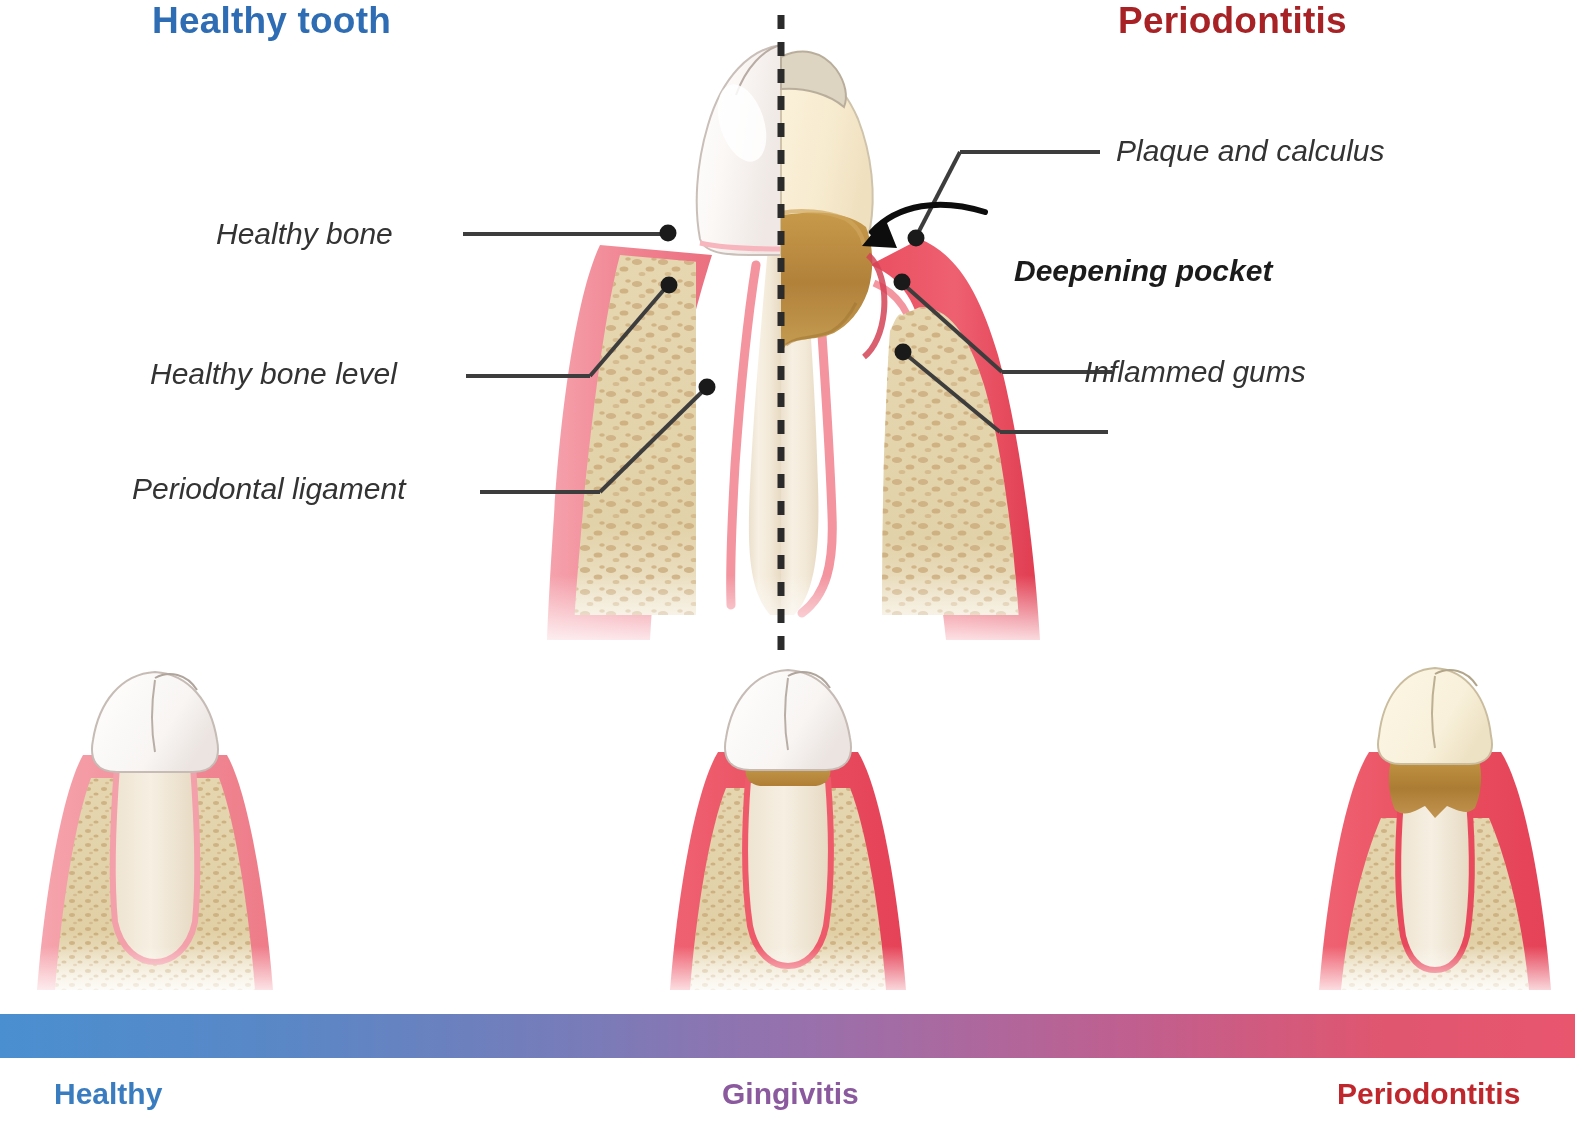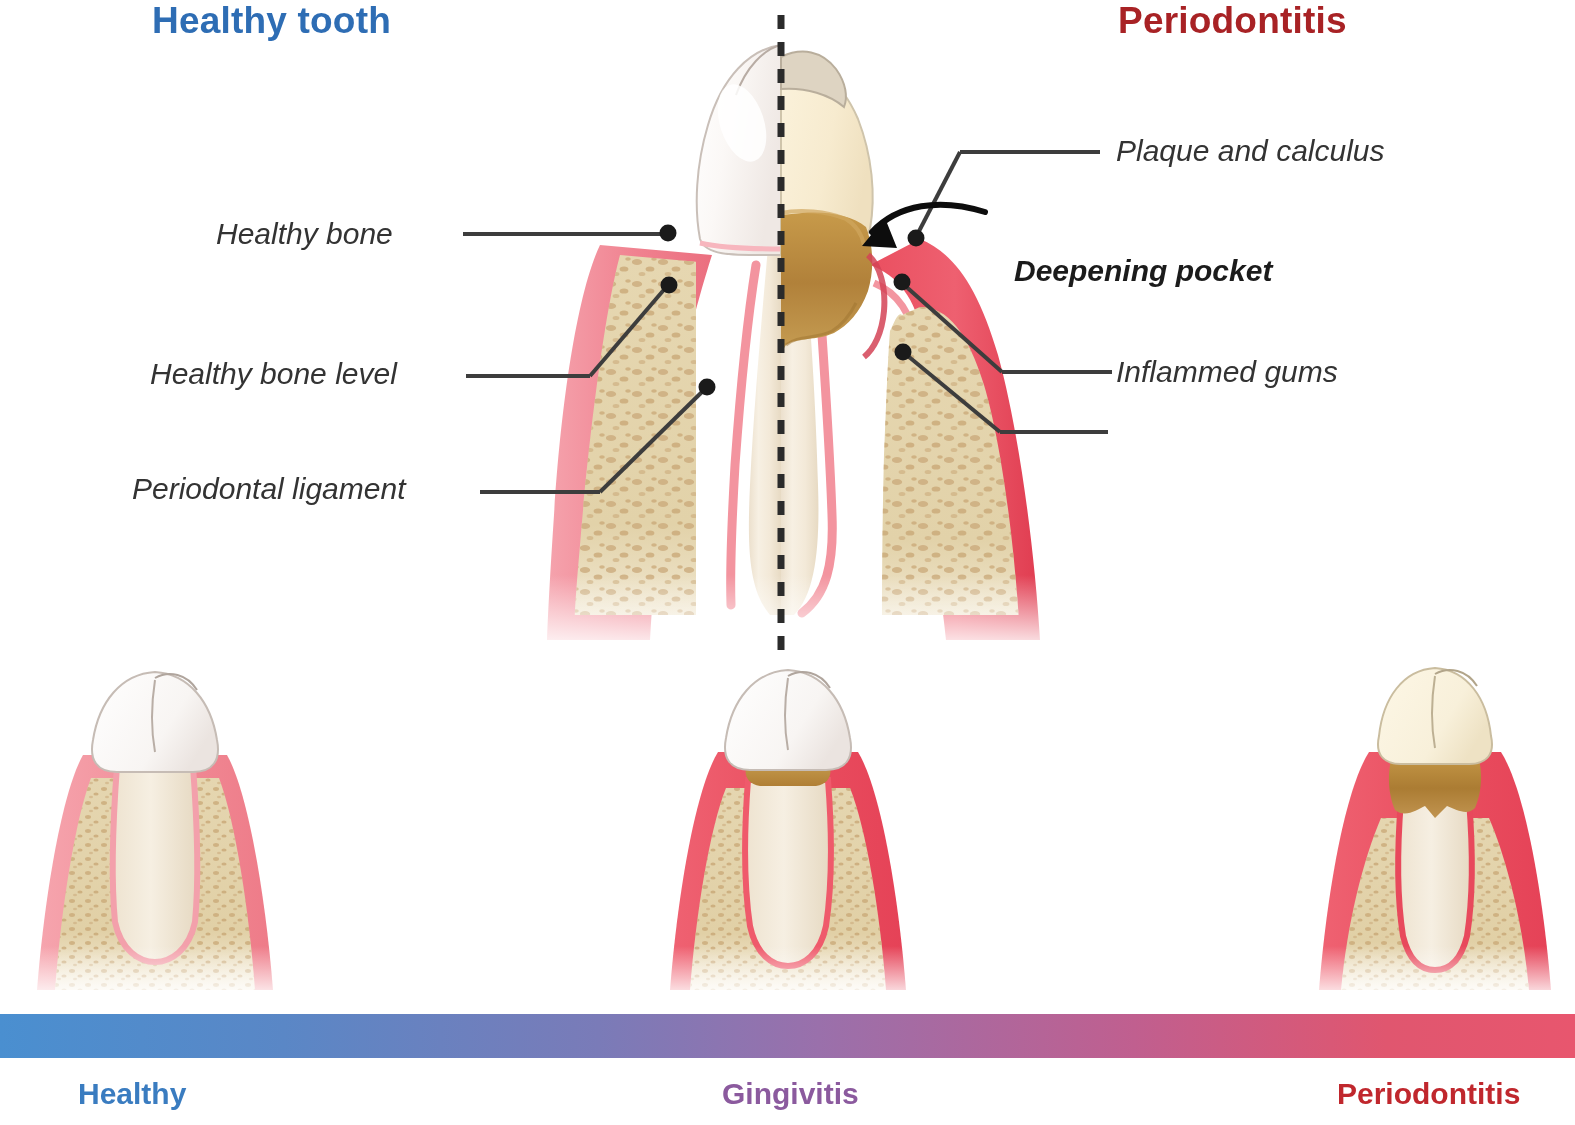--- a/index.html
+++ b/index.html
@@ -37,39 +37,39 @@
     white-space: nowrap;
     line-height: 1;
   }
   .callout.bold { font-weight: bold; color: #1b1b1b; }
 
   #label-healthy-gums       { left: 216px; top: 219px; }
   #label-healthy-bone       { left: 150px; top: 359px; }
   #label-periodontal-lig    { left: 132px; top: 474px; }
   #label-plaque             { left: 1116px; top: 136px; }
   #label-deepening-pocket   { left: 1014px; top: 217px; margin-top: 39px; }
-  #label-inflammed-gums     { left: 1116px; top: 357px; }
+  #label-inflammed-gums     { left: 1084px; top: 357px; }
   #label-reduced-bone       { left: 1120px; top: 408px; }
 
   
   #gradient-bar {
     left: 0px; top: 1014px;
     width: 1575px; height: 44px;
     background: linear-gradient(to right,
       #4a8fd0 0%, #5a87c6 18%, #7a7bb8 38%,
       #9a70ab 52%, #c05f8f 72%, #e0566f 88%, #e8566e 100%);
   }
 
   
   .stage-label {
     font-size: 30px;
     font-weight: bold;
     white-space: nowrap;
   }
-  #stage-label-healthy       { left: 78px;  top: 1077px; color: #3a7cc0; }
+  #stage-label-healthy       { left: 54px;  top: 1077px; color: #3a7cc0; }
   #stage-label-gingivitis    { left: 722px; top: 1077px; color: #8b5a9e; text-align: right; }
   #stage-label-periodontitis { left: 1337px; top: 1077px; color: #c0272d; }
 
   svg { display: block; }
   #leaders { left: 0; top: 0; width: 1575px; height: 1125px; pointer-events: none; }
   #main-art { left: 450px; top: 15px; width: 680px; height: 660px; }
   .small-art { width: 300px; height: 360px; }
   #small-healthy  { left: 5px;    top: 660px; }
   #small-gingiv   { left: 638px;  top: 660px; }
   #small-perio    { left: 1285px; top: 660px; }

